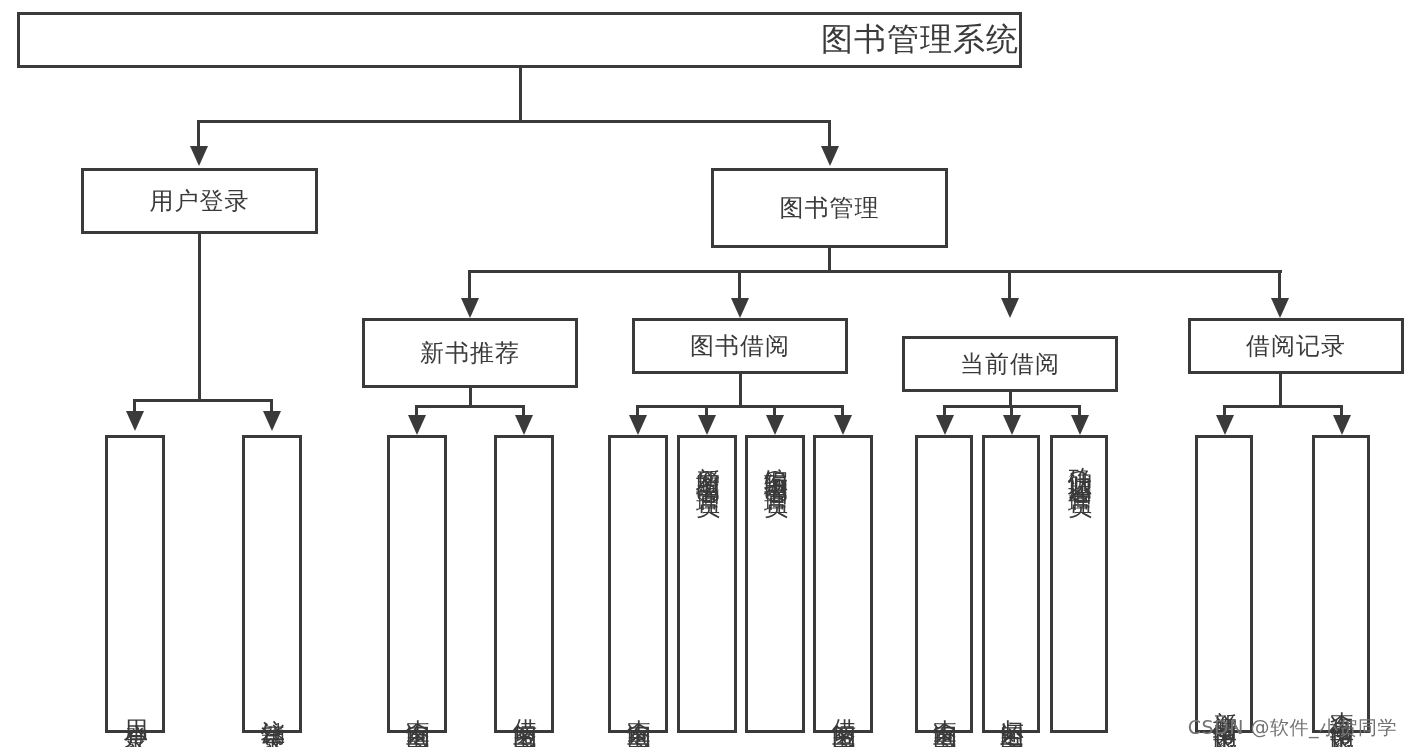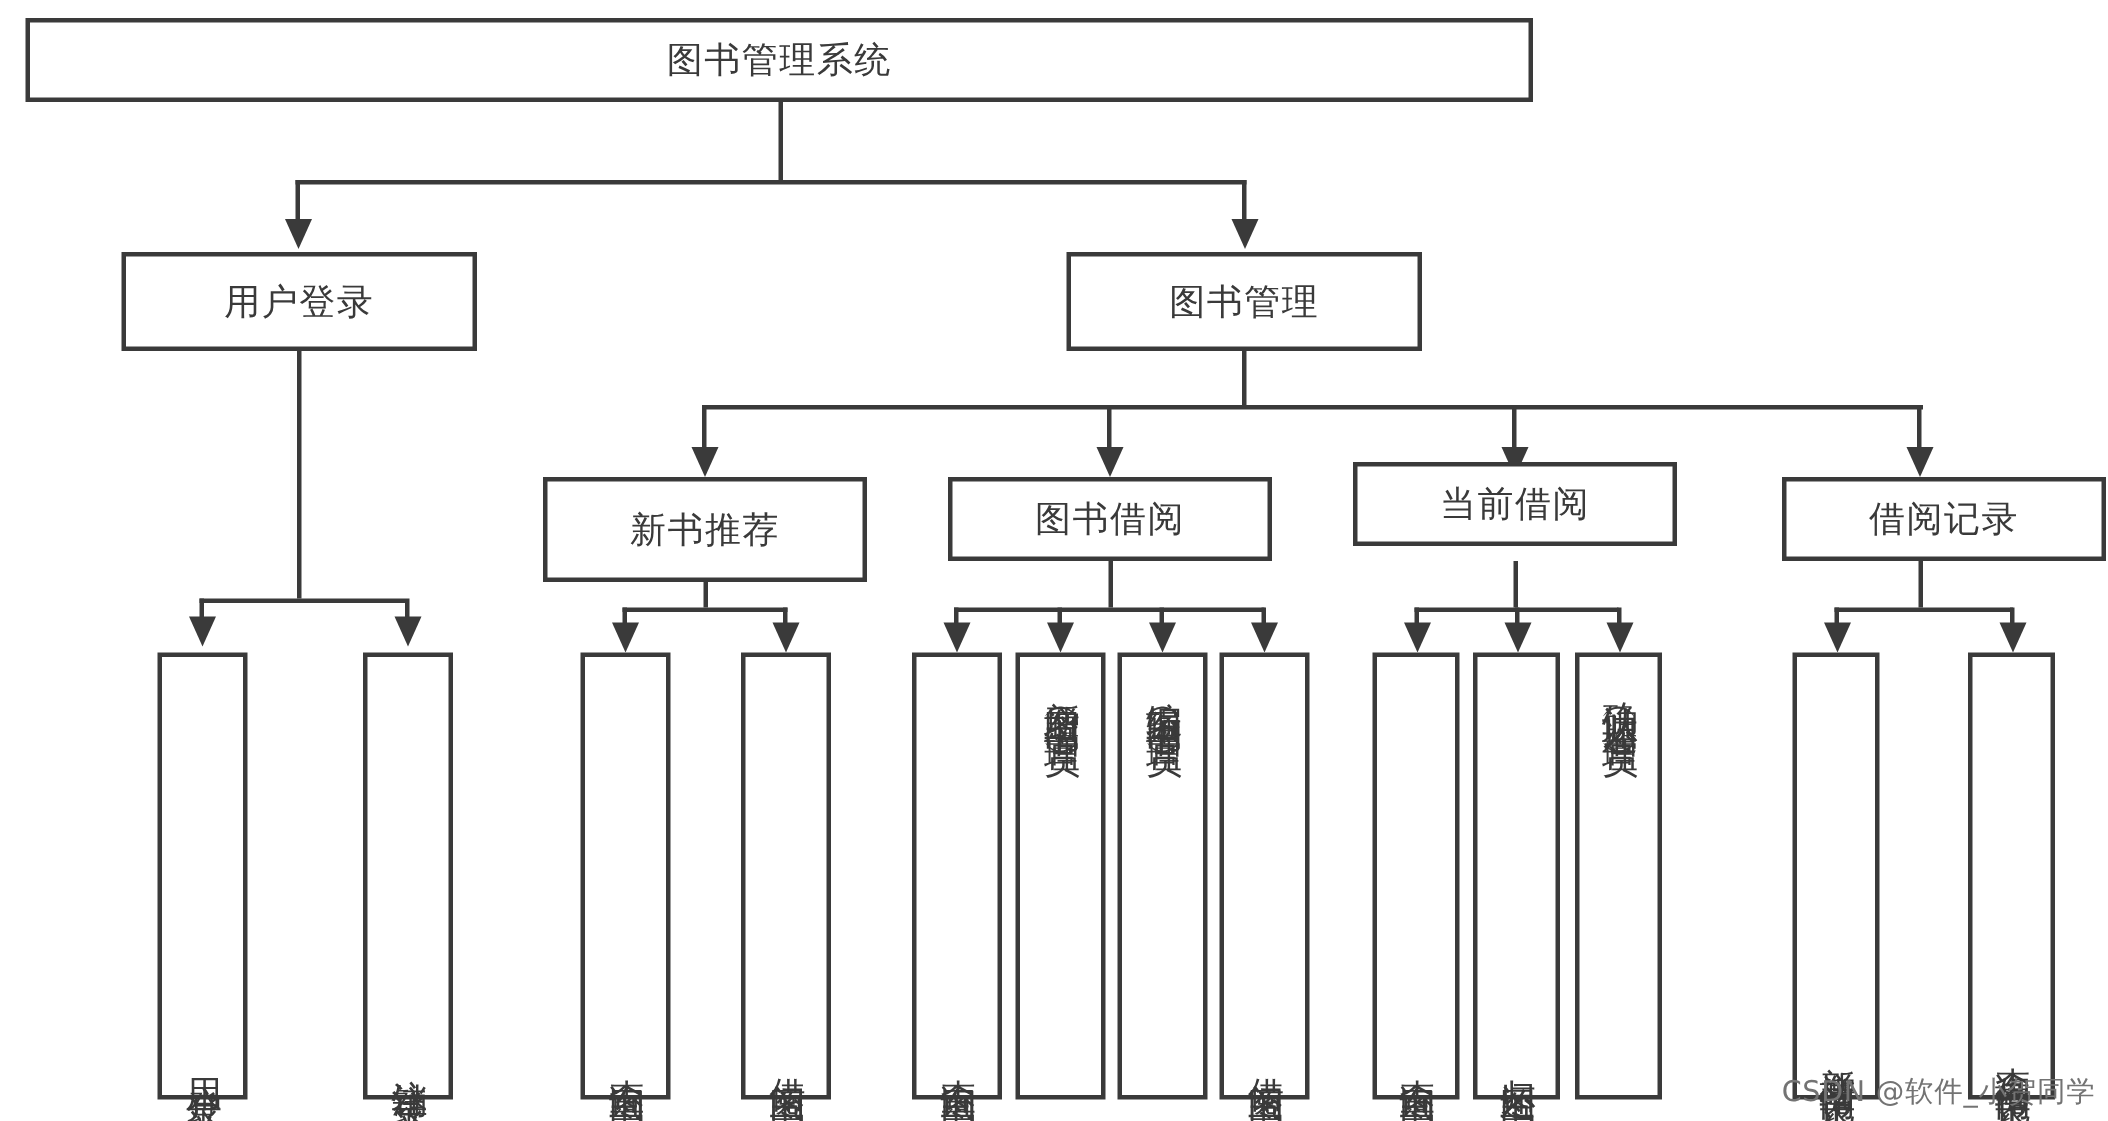--- a/index.html
+++ b/index.html
@@ -32,22 +32,23 @@
     display: flex;
     align-items: center;
     justify-content: center;
     color: #3a3a3a;
     z-index: 3;
   }
 
   
   .node.level0 {
     border-width: 3px;
-    font-size: 24px;
+    font-size: 32px;
     letter-spacing: 1px;
+    justify-content: flex-end;
   }
 
   
   .node.level1,
   .node.level2 {
     border-width: 3px;
     font-size: 24px;
     letter-spacing: 1px;
   }
 
@@ -118,21 +119,21 @@
   <div class="hline" style="left:197px; top:120px; width:634px;"></div>
 
   <div class="vline" style="left:197px; top:120px; height:28px;"></div>
   <div class="arrow" style="left:190px; top:146px;"></div>
   <div class="vline" style="left:828px; top:120px; height:28px;"></div>
   <div class="arrow" style="left:821px; top:146px;"></div>
 
   <div class="node level1" style="left:81px; top:168px; width:237px; height:66px;">
     <span>用户登录</span>
   </div>
-  <div class="node level1" style="left:711px; top:168px; width:237px; height:66px;">
+  <div class="node level1" style="left:711px; top:168px; width:237px; height:80px;">
     <span>图书管理</span>
   </div>
 
   <div class="vline" style="left:198px; top:234px; height:165px;"></div>
   <div class="hline" style="left:133px; top:399px; width:137px;"></div>
   <div class="vline" style="left:133px; top:399px; height:14px;"></div>
   <div class="arrow" style="left:126px; top:411px;"></div>
   <div class="vline" style="left:270px; top:399px; height:14px;"></div>
   <div class="arrow" style="left:263px; top:411px;"></div>
 
@@ -150,21 +151,21 @@
 
   <div class="vline" style="left:1278px; top:270px; height:30px;"></div>
   <div class="arrow" style="left:1271px; top:298px;"></div>
 
   <div class="node level2" style="left:362px; top:318px; width:216px; height:70px;">
     <span>新书推荐</span>
   </div>
   <div class="node level2" style="left:632px; top:318px; width:216px; height:56px;">
     <span>图书借阅</span>
   </div>
-  <div class="node level2" style="left:902px; top:308px; width:216px; height:56px;">
+  <div class="node level2" style="left:902px; top:336px; width:216px; height:56px;">
     <span>当前借阅</span>
   </div>
   <div class="node level2" style="left:1172px; top:318px; width:216px; height:56px;margin-left:16px;">
     <span>借阅记录</span>
   </div>
 
   <div class="vline" style="left:469px; top:374px; height:31px;"></div>
   <div class="hline" style="left:415px; top:405px; width:110px;"></div>
   <div class="vline" style="left:415px; top:405px; height:12px;"></div>
   <div class="arrow" style="left:408px; top:415px;"></div>

